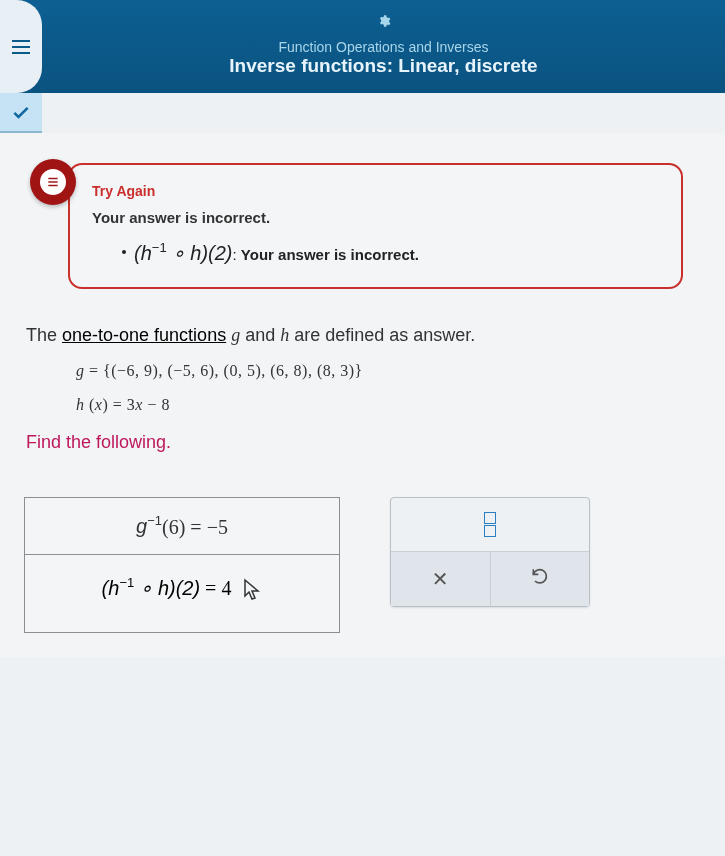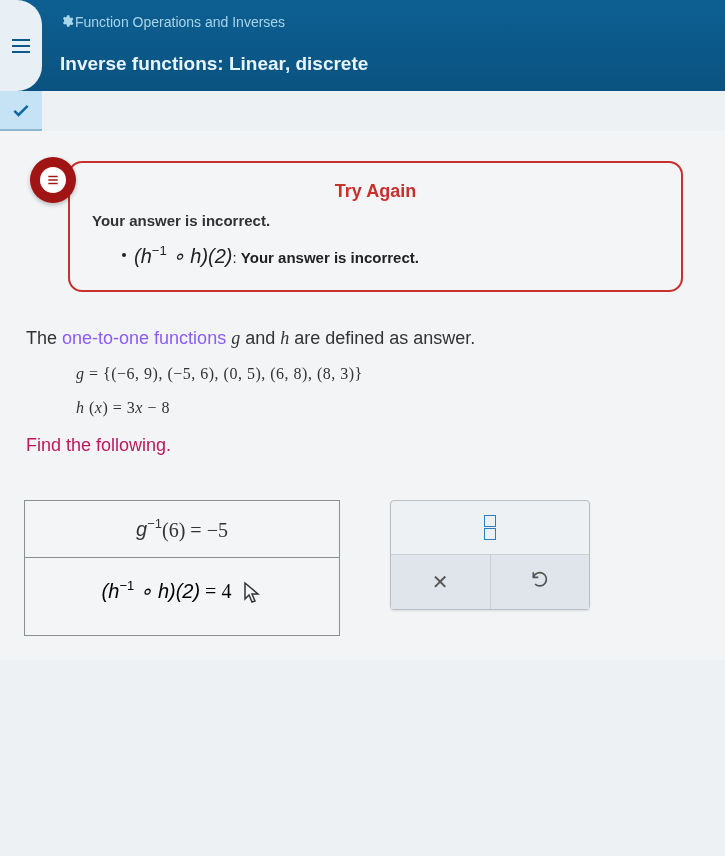--- a/index.html
+++ b/index.html
@@ -30,22 +30,22 @@
     cursor: pointer;
   }
   .menu-btn span {
     width: 18px; height: 2px; background: #0a5a8a; position: relative;
   }
   .menu-btn span::before, .menu-btn span::after {
     content: ""; position: absolute; left: 0; width: 18px; height: 2px; background: #0a5a8a;
   }
   .menu-btn span::before { top: -6px; }
   .menu-btn span::after { top: 6px; }
-  .topic-line { font-size: 14px; color: #a7d5ea; display: flex; align-items: flex-start; gap: 1px; font-weight: 500;}
-  .title-line { font-size: 19px; font-weight: 600; margin-top: 22px; color: #e8f4fb;}
+  .topic-line { font-size: 14px; color: #a7d5ea; display: flex; align-items: center; gap: 8px; font-weight: 500; flex-direction: column;}
+  .title-line { font-size: 19px; font-weight: 600; margin-top: 0; color: #e8f4fb; text-align: center;}
   .check-tab {
     background: #c5e3f5;
     width: 42px; height: 40px;
     display: flex; align-items: center; justify-content: center;
     border-bottom: 2px solid #8db5ce;
     color: #1167a0;
     font-weight: bold;
     font-size: 20px;
   }
   .content {
@@ -68,26 +68,26 @@
     background: #a01414;
     display: flex; align-items: center; justify-content: center;
     box-shadow: 0 2px 4px rgba(0,0,0,0.25);
   }
   .icon-circle .inner {
     width: 26px; height: 26px; border-radius: 50%;
     background: #fff;
     display:flex; align-items:center; justify-content:center;
     color:#a01414; font-size:15px;
   }
-  .try-again { color: #c9302c; font-weight: 700; font-size: 18px; text-align: center; }
+  .try-again { color: #c9302c; font-weight: 700; font-size: 14px; }
   .incorrect { color: #333; font-size: 15px; margin-top: 10px; font-weight: 600;}
   .bullet-row { margin-top: 14px; padding-left: 30px; font-size: 15px; color:#222; display:flex; align-items:center; gap:8px;}
   .bullet-row .dot { width:4px; height:4px; background:#222; border-radius:50%; flex:none;}
   .problem { padding: 6px 10px 10px 2px; font-size: 18px; color: #333; }
-  .link { color: #8b5cf6; cursor:pointer;}
+  .link { color: #000000; text-decoration: underline; cursor:pointer;}
   .math-i { font-style: italic; font-family: 'Times New Roman', serif; }
   .g-def, .h-def { margin: 16px 0 8px 50px; font-size: 16px; font-family: 'Times New Roman', serif; letter-spacing: 0.5px;}
   .find { margin-top: 18px; font-size: 18px; color: #be185d;}
   .work-area { display: flex; gap: 50px; margin-top: 34px; align-items: flex-start;}
   .answer-table {
     border: 1.5px solid #8a8f94;
     width: 316px;
     background: #f3f5f7;
   }
   .answer-table .row {

